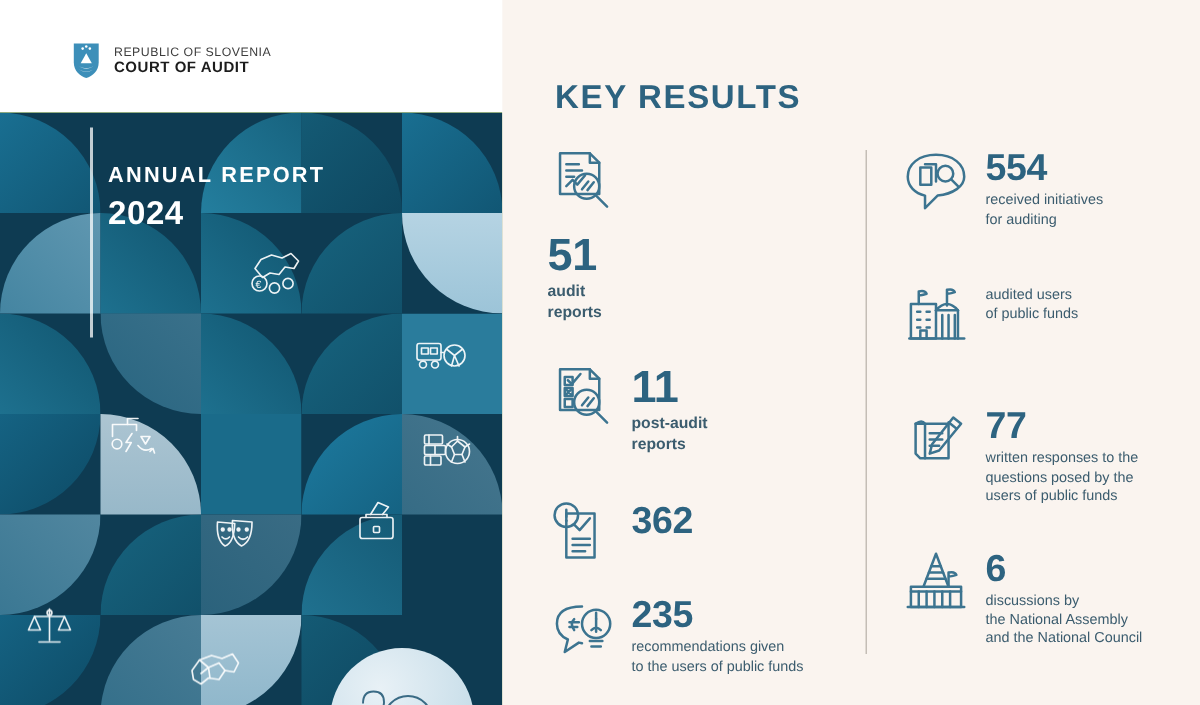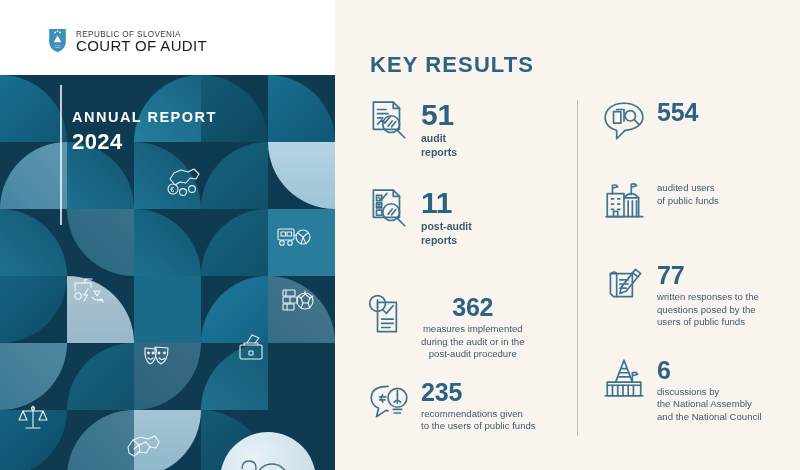--- a/index.html
+++ b/index.html
@@ -32,21 +32,21 @@
     position: absolute;
     left: 48px; top: 28px;
     display: flex; align-items: center; gap: 9px;
   }
   #logo-shield { width: 19px; height: 25px; display: block; }
   .logo-text-line1 {
     font-size: 8.2px; letter-spacing: 0.35px;
     color: #3d3d3d; line-height: 11px; white-space: nowrap;
   }
   .logo-text-line2 {
-    font-size: 15px; letter-spacing: 0.35px; font-weight: normal;
+    font-size: 10px; letter-spacing: 0.35px; font-weight: bold;
     color: #1c1c1c; line-height: 12px; white-space: nowrap;
   }
 
   
   #mosaic {
     position: absolute;
     left: 0; top: 75px;
     width: 335px; height: 395px;
     background: #4d7c0f;
     overflow: hidden;
@@ -480,38 +480,38 @@
           <text x="72" y="58" font-size="9.5" font-weight="bold" fill="#2b5a73" font-family="'Liberation Sans',sans-serif">RS</text>
         </svg>
       </div>
     </div>
   </div>
 
   <div id="right-panel">
     <div id="key-results-title">KEY RESULTS</div>
     <div id="column-divider"></div>
     <div id="col-left" class="stat-col">
-        <div class="stat" style="margin-bottom: 27px;">
+        <div class="stat" style="margin-bottom: 27px; flex-direction: column;">
           <div class="stat-icon">
     <svg viewBox="0 0 44 44" fill="none" stroke="currentColor" stroke-width="1.6" stroke-linecap="round" stroke-linejoin="round">
       <path d="M8 4 H27 L33 10 V30 H8 Z"></path>
       <path d="M27 4 V10 H33"></path>
       <path d="M12 11 H20 M12 15 H22 M12 19 H17"></path>
       <path d="M12 25 l4 -4 l3 3 l5 -6"></path>
       <circle cx="25" cy="25" r="8"></circle>
       <path d="M31 31 L38 38"></path>
       <path d="M22 27 l4 -5 M25.5 27.5 l4 -5"></path>
     </svg>
           </div>
           <div class="stat-body">
             <div class="stat-number big">51</div>
             <div class="stat-label bold">audit<br>reports</div>
           </div>
         </div>
-        <div class="stat" style="margin-bottom: 46px;">
+        <div class="stat" style="margin-bottom: 30px;">
           <div class="stat-icon">
     <svg viewBox="0 0 44 44" fill="none" stroke="currentColor" stroke-width="1.6" stroke-linecap="round" stroke-linejoin="round">
       <path d="M8 4 H27 L33 10 V30 H8 Z"></path>
       <path d="M27 4 V10 H33"></path>
       <rect x="11" y="9" width="5" height="5"></rect>
       <path d="M13 11 l2.5 2.5 L21 7"></path>
       <rect x="11" y="16" width="5" height="5"></rect>
       <path d="M12 17 l3 3 M15 17 l-3 3"></path>
       <rect x="11" y="23" width="5" height="5"></rect>
       <circle cx="25" cy="25" r="8"></circle>
@@ -530,21 +530,20 @@
       <path d="M12 9 H30 V37 H12 Z"></path>
       <path d="M17 16 l3.5 3.5 L27 12"></path>
       <path d="M16 25 H27 M16 29 H27 M16 33 H24"></path>
       <circle cx="12" cy="10" r="7.5"></circle>
       <path d="M12 6.5 V11"></path>
       <circle cx="12" cy="13.6" r="0.9" fill="currentColor" stroke="none"></circle>
     </svg>
           </div>
           <div class="stat-body">
             <div class="stat-number">362</div>
-            <div class="stat-label">measures implemented<br>during the audit or in the<br>post-audit procedure</div>
           </div>
         </div>
         <div class="stat" style="margin-bottom: 0px; margin-top: 17px;">
           <div class="stat-icon">
     <svg viewBox="0 0 44 44" fill="none" stroke="currentColor" stroke-width="1.6" stroke-linecap="round" stroke-linejoin="round">
       <path d="M22 8 q-16 0 -16 11 q0 7 7 10 l-2 8 l9 -6 q2 0.4 2 0.4"></path>
       <path d="M17 16 q-3 3 0 7 M14 18 H20 M14 21 H19"></path>
       <circle cx="31" cy="19" r="9"></circle>
       <path d="M27 30 H35 M28 33.5 H34"></path>
       <path d="M31 12 v4 M28 23 q3 -3 6 0"></path>
@@ -563,20 +562,21 @@
     <svg viewBox="0 0 44 44" fill="none" stroke="currentColor" stroke-width="1.6" stroke-linecap="round" stroke-linejoin="round">
       <path d="M22 5 C11 5 4 11 4 19 C4 25 8.5 29.5 15 31 L15 39 L23 31 C33 30 40 25 40 19 C40 11 33 5 22 5 Z"></path>
       <rect x="12" y="13" width="7" height="11"></rect>
       <path d="M15 11 h7 v11"></path>
       <circle cx="28" cy="17" r="5"></circle>
       <path d="M32 21 L36 25"></path>
     </svg>
           </div>
           <div class="stat-body">
             <div class="stat-number">554</div>
+            <div class="stat-label">received initiatives<br>for auditing</div>
           </div>
         </div>
         <div class="stat" style="margin-bottom: 36px;">
           <div class="stat-icon">
     <svg viewBox="0 0 44 44" fill="none" stroke="currentColor" stroke-width="1.6" stroke-linecap="round" stroke-linejoin="round">
       <path d="M5 36 H40"></path>
       <rect x="6" y="14" width="16" height="22"></rect>
       <path d="M22 18 q7 -8 14 0 V36"></path>
       <path d="M22 18 H36"></path>
       <path d="M10 19 h2 M16 19 h2 M10 24 h2 M16 24 h2 M10 29 h2 M16 29 h2"></path>

